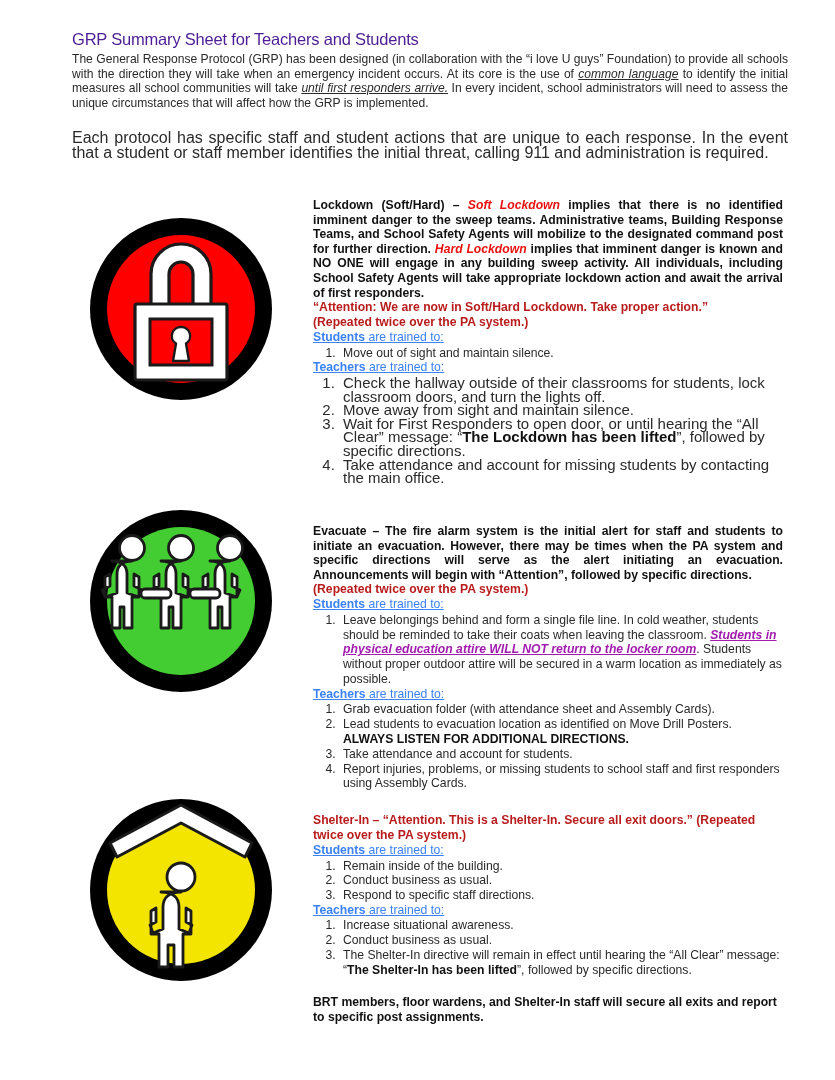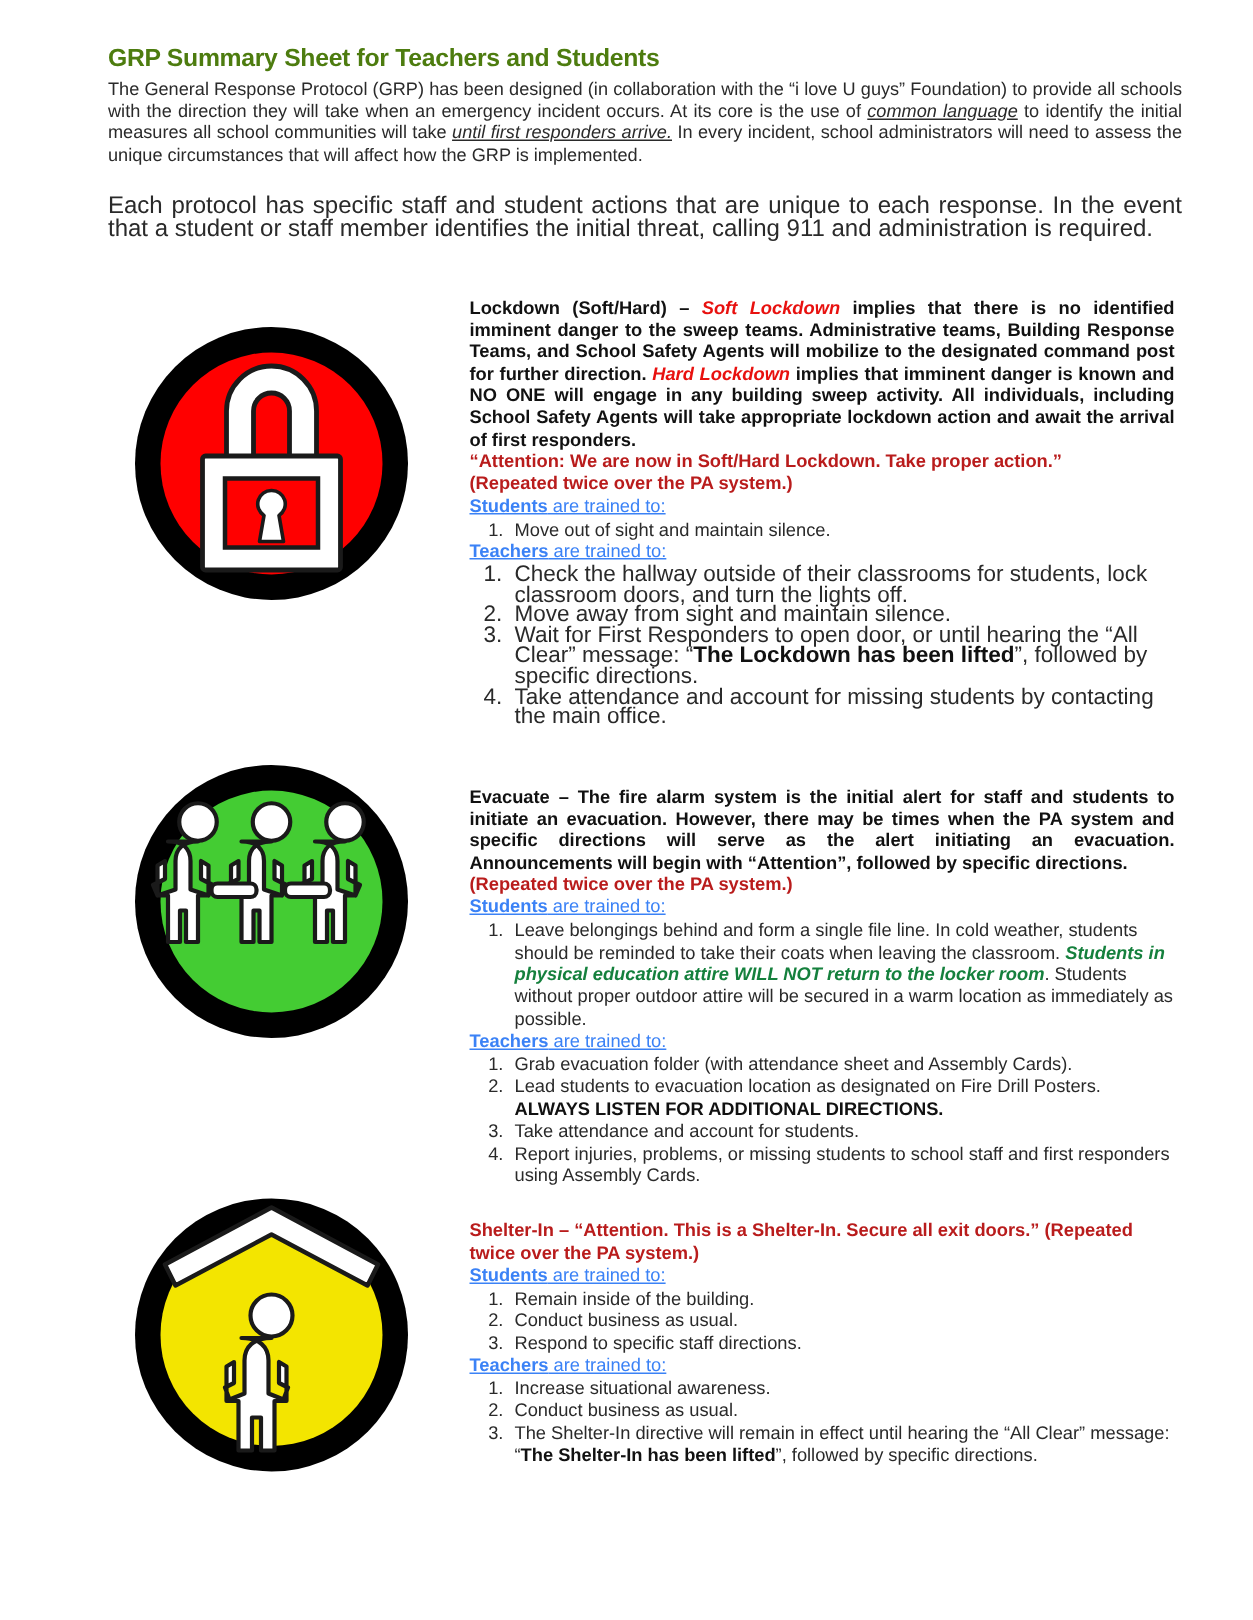--- a/index.html
+++ b/index.html
@@ -19,24 +19,24 @@
 
   
   .header-block {
     position: absolute;
     left: 72px;
     top: 30px;
     width: 716px;
   }
   .doc-title {
     font-size: 16.5px;
-    font-weight: bold;
+    font-weight: normal;
     letter-spacing: -0.2px;
     margin: 0 0 3px 0;
-    color: #4d7c0f;
+    color: #4c1d95;
   }
   .intro-para {
     font-size: 12.1px;
     line-height: 14.6px;
     text-align: justify;
     margin: 0;
     color: #2a2a2a;
   }
   .intro-para2 {
     font-size: 16px;
@@ -113,21 +113,21 @@
     font-size: 12.2px;
     line-height: 14.8px;
     color: #2a2a2a;
   }
   ol.steps > li {
     margin: 0 0 0 0;
     padding-left: 4px;
   }
   ol.steps.tight { font-size: 15px; line-height: 13.6px; }
   .bold-inline { font-weight: bold; color: #111; }
-  .bi-inline { font-weight: bold; font-style: italic; color: #15803d; }
+  .bi-inline { font-weight: bold; font-style: italic; color: #a21caf; text-decoration: underline; }
   .closing {
     font-size: 12.2px;
     line-height: 15px;
     font-weight: bold;
     margin: 17px 0 0 0;
     color: #111;
   }
 
   
   .badge { display: block; width: 186px; height: 186px; }
@@ -215,21 +215,21 @@
       <p class="who"><b>Students</b><span> are trained to:</span></p>
 
       <ol class="steps">
         <li><span>Leave belongings behind and form a single file line. In cold weather, students should be reminded to take their coats when leaving the classroom. </span><span class="bi-inline">Students in physical education attire WILL NOT return to the locker room</span><span>. Students without proper outdoor attire will be secured in a warm location as immediately as possible.</span></li>
       </ol>
 
       <p class="who"><b>Teachers</b><span> are trained to:</span></p>
 
       <ol class="steps">
         <li>Grab evacuation folder (with attendance sheet and Assembly Cards).</li>
-        <li><span>Lead students to evacuation location as designated on Fire Drill Posters. </span><span class="bold-inline">ALWAYS LISTEN FOR ADDITIONAL DIRECTIONS.</span></li>
+        <li><span>Lead students to evacuation location as identified on Move Drill Posters. </span><span class="bold-inline">ALWAYS LISTEN FOR ADDITIONAL DIRECTIONS.</span></li>
         <li>Take attendance and account for students.</li>
         <li>Report injuries, problems, or missing students to school staff and first responders using Assembly Cards.</li>
       </ol>
     </div>
   </div>
 
   <div class="section sec-shelter">
 
     <div class="icon-col">
       <svg class="badge" viewBox="0 0 186 186">
@@ -257,16 +257,17 @@
       </ol>
 
       <p class="who"><b>Teachers</b><span> are trained to:</span></p>
 
       <ol class="steps">
         <li>Increase situational awareness.</li>
         <li>Conduct business as usual.</li>
         <li><span>The Shelter-In directive will remain in effect until hearing the “All Clear” message: “</span><span class="bold-inline">The Shelter-In has been lifted</span><span>”, followed by specific directions.</span></li>
       </ol>
 
+      <p class="closing">BRT members, floor wardens, and Shelter-In staff will secure all exits and report to specific post assignments.</p>
     </div>
   </div>
 
 </div>
 
 </body></html>

